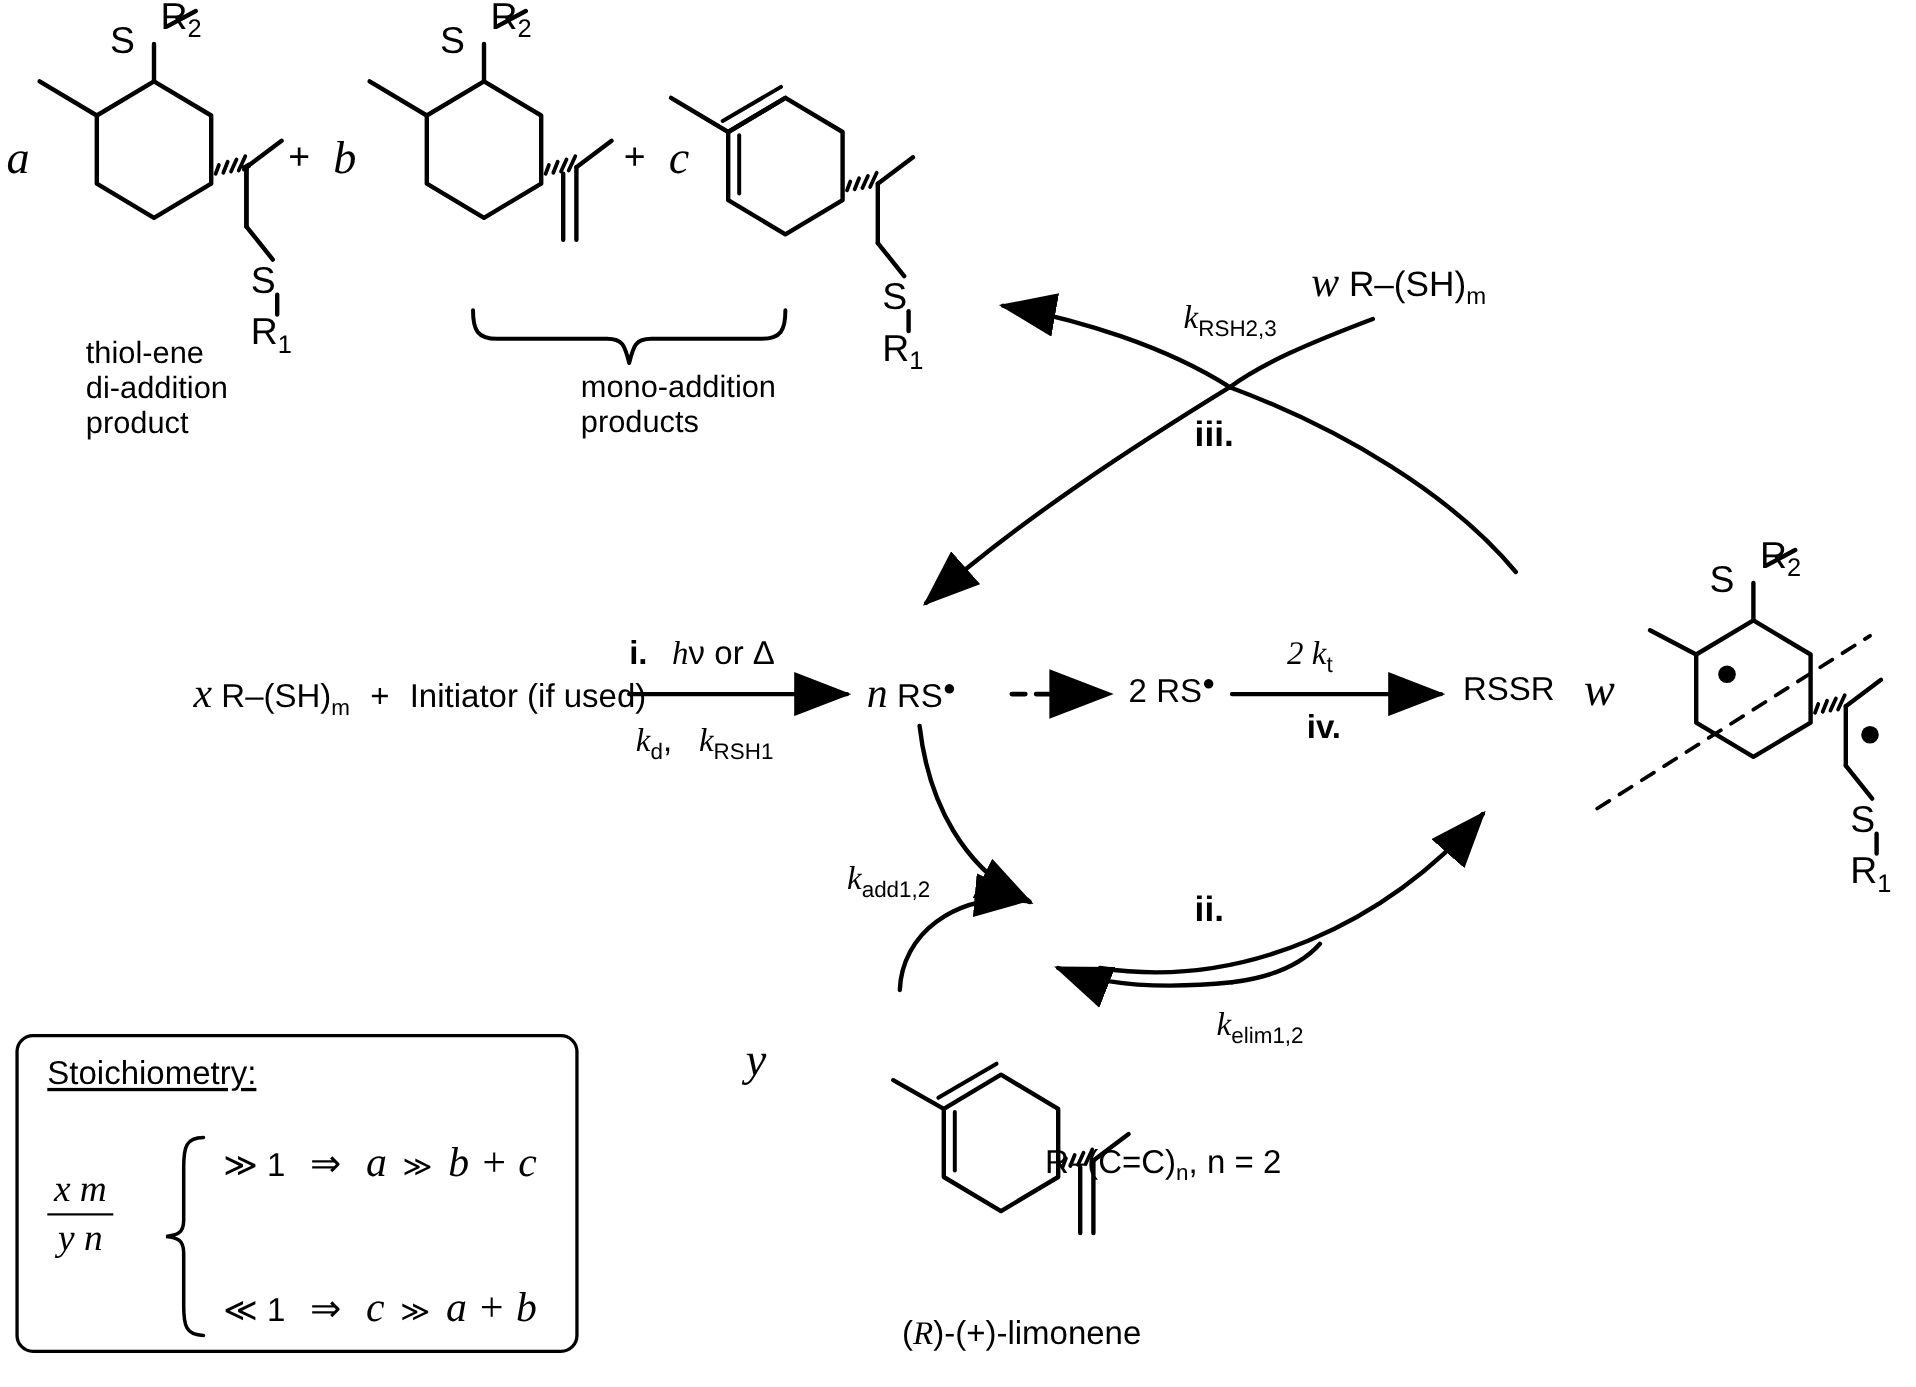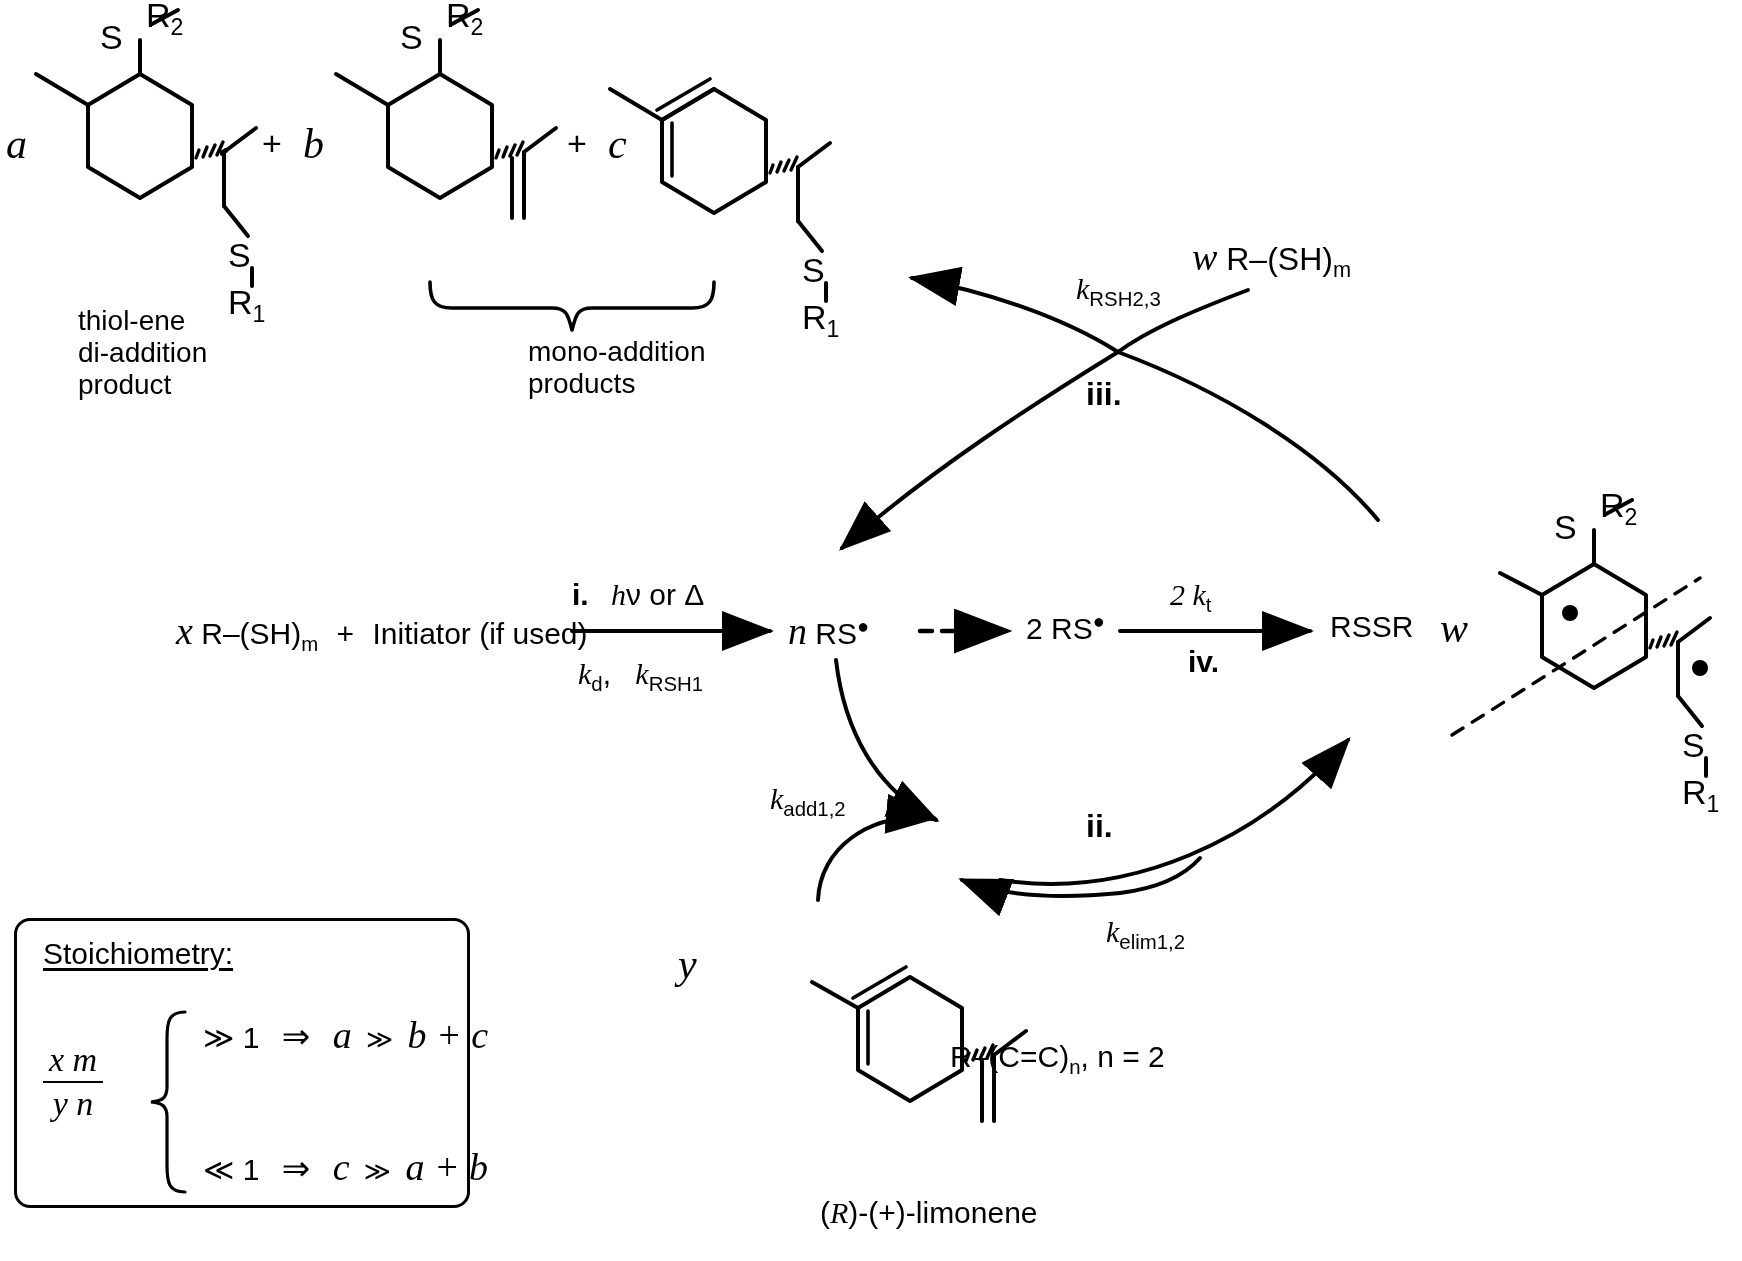--- a/index.html
+++ b/index.html
@@ -350,21 +350,21 @@
   <div class="lbl ital-var" style="left:678px; top:940px;">y</div>
 
   <div class="lbl txt-30" style="left:950px; top:1040px;">
     <span>R–(C=C)</span><sub>n</sub><span>, n = 2</span>
   </div>
 
   <div class="lbl txt-30" style="left:820px; top:1196px;">
     <span>(</span><span class="serif-it">R</span><span>)-(+)-limonene</span>
   </div>
 
-  <div class="stoich-box" style="left:14px; top:918px; width:456px; height:290px;">
+  <div class="stoich-box" style="left:14px; top:940px; width:512px; height:290px;">
     <div class="stoich-title" style="left:26px; top:16px;">Stoichiometry:</div>
 
     <div class="frac" style="left:26px; top:120px;">
       <span class="num">x m</span>
       <span class="den">y n</span>
     </div>
 
     <svg style="position:absolute; left:128px; top:88px; width:46px; height:186px;" viewBox="0 0 46 186">
       <path d="M40,3 C24,3 22,12 22,30 L22,78 C22,90 16,92 6,93 C16,94 22,96 22,108
                L22,156 C22,174 24,183 40,183" stroke="#000" stroke-width="3.2" fill="none" stroke-linecap="round"></path>

